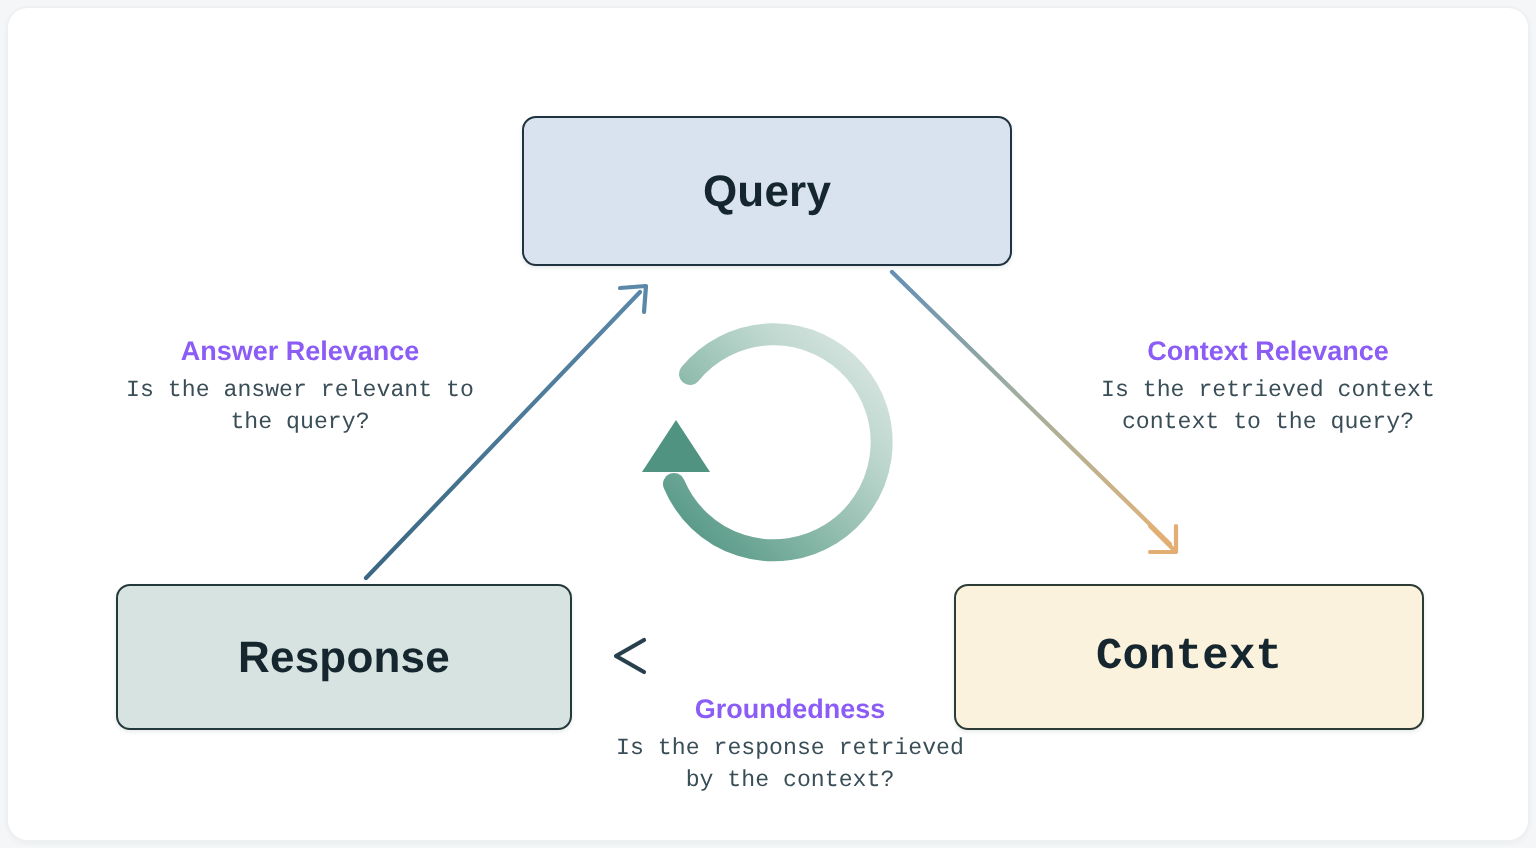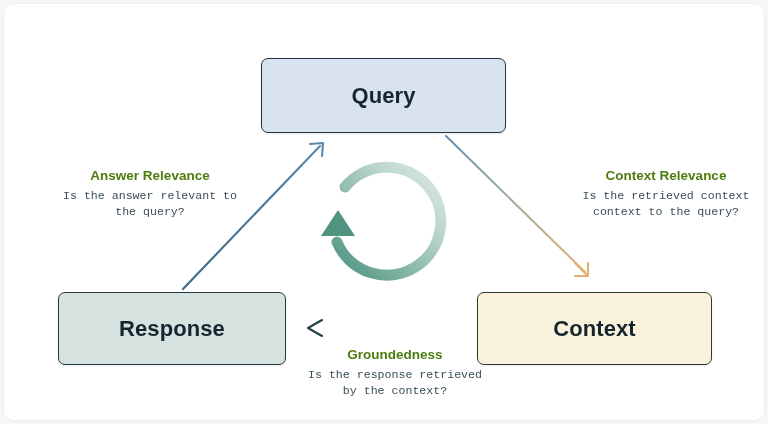--- a/index.html
+++ b/index.html
@@ -73,46 +73,47 @@
     left: 58px;   top: 292px;
     width: 228px; height: 73px;
     background: #d6e3e0;
     border-color: #24393c;
   }
   #node-context {
     left: 477px;  top: 292px;
     width: 235px; height: 73px;
     background: #fbf2de;
     border-color: #2c3b33;
+    font-family: Liberation Mono, monospace;
   }
 
   
   .annot {
     position: absolute;
     text-align: center;
     color: #2b3d47;
   }
   .annot .annot-title {
     font-size: 13.5px;
     font-weight: 700;
-    color: #4d7c0f;
+    color: #8b5cf6;
     line-height: 1.25;
     white-space: nowrap;
   }
   .annot .annot-sub {
     font-size: 11.6px;
     font-weight: 400;
     color: #3a4e58;
     line-height: 1.38;
     margin-top: 3px;
     font-family: Liberation Mono, monospace;
   }
 
   #annot-answer-relevance  { left: 52px;  top: 168px; width: 196px; }
-  #annot-context-relevance { left: 568px; top: 168px; width: 196px; }
+  #annot-context-relevance { left: 536px; top: 168px; width: 196px; }
   #annot-groundedness      { left: 292px; top: 347px; width: 206px; }
 </style>
 </head>
 <body>
 
 <div id="canvas">
   <div id="card"></div>
 
   <svg id="wires" viewBox="0 0 768 424" width="768" height="424" xmlns="http://www.w3.org/2000/svg">
     <defs>

